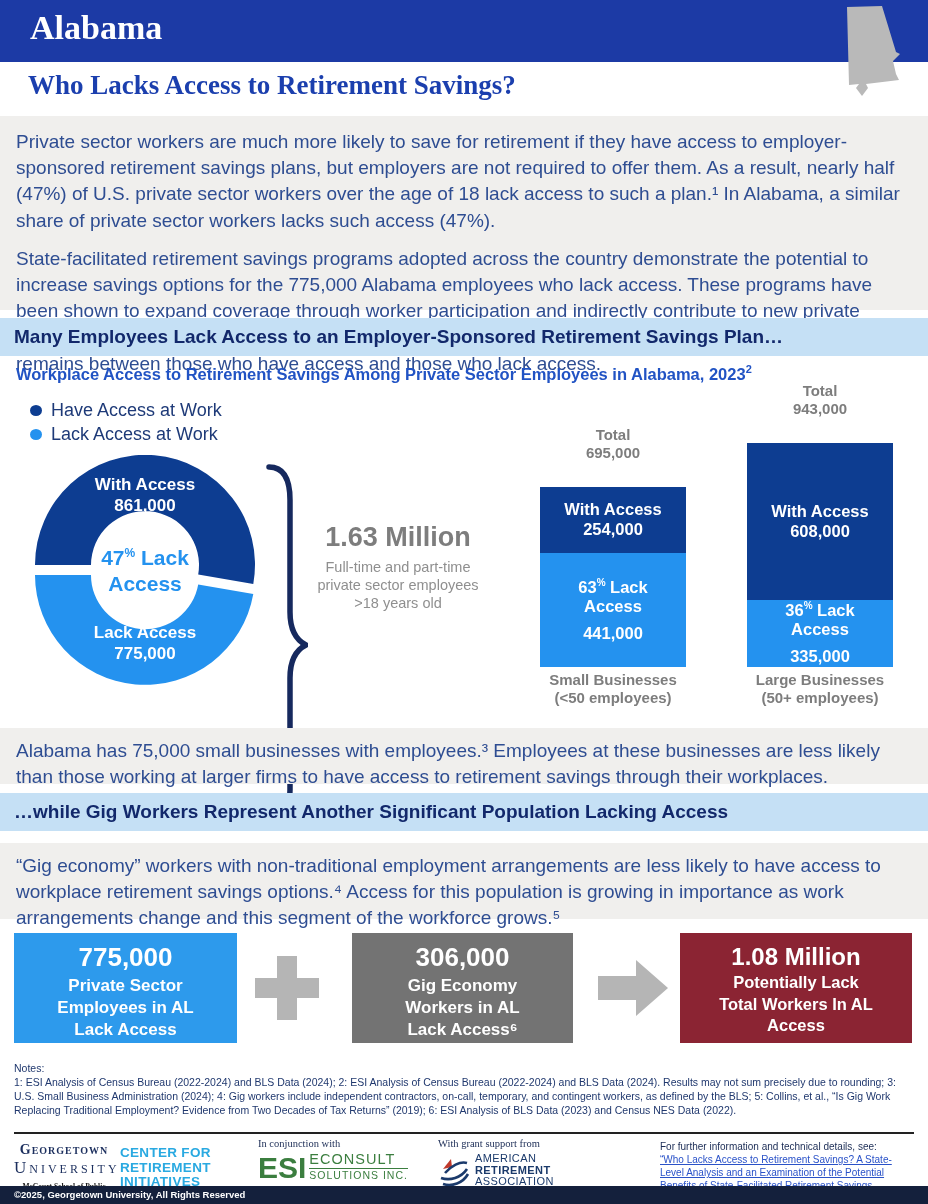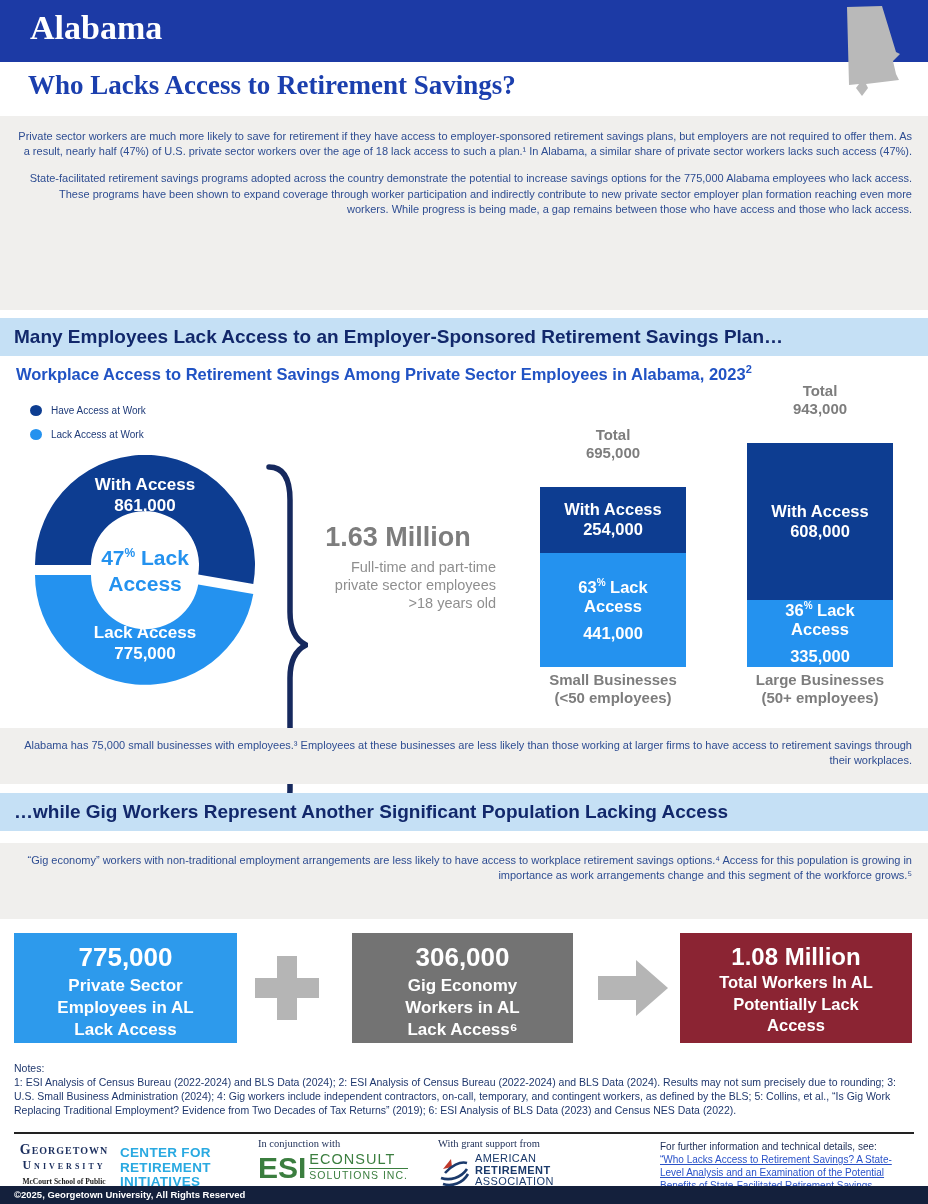--- a/index.html
+++ b/index.html
@@ -10,54 +10,54 @@
   
   .header-bar{left:0;top:0;width:928px;height:62px;background:#1c3aa5;}
   .state-name{left:30px;top:9px;color:#ffffff;font-family:"Liberation Serif",serif;
               font-weight:bold;font-size:34px;}
   .page-title{left:28px;top:70px;color:#1b3fae;font-family:"Liberation Serif",serif;
               font-weight:bold;font-size:27px;}
   .state-shape{right:15px;top:4px;}
 
   
   .panel{left:0;width:928px;background:#f0efed;}
-  .panel p{margin:0 0 12px 0;color:#2e4d92;font-size:11px;line-height:1.38;text-align:right;}
+  .panel p{margin:0 0 12px 0;color:#2e4d92;font-size:19px;line-height:1.38;}
   #panel-intro{top:116px;height:194px;padding:13px 16px;box-sizing:border-box;}
   #panel-small-biz{top:728px;height:56px;padding:10px 16px;box-sizing:border-box;}
   #panel-gig{top:843px;height:76px;padding:10px 16px;box-sizing:border-box;}
 
   
   .section-bar{left:0;width:928px;height:38px;background:#c5e0f5;color:#12286b;
                font-weight:bold;font-size:19px;line-height:38px;padding-left:14px;box-sizing:border-box;}
   #section-bar-1{top:318px;}
   #section-bar-2{top:793px;}
 
   
   .chart-subtitle{left:16px;top:363px;color:#2153c4;font-weight:bold;font-size:16.5px;}
   .chart-subtitle sup{font-size:11px;}
   .legend{left:30px;top:398px;}
   .legend-row{display:flex;align-items:center;height:24px;}
   .legend-dot{width:12px;height:11px;border-radius:50%;margin-right:9px;}
   .dot-dark{background:#0d3d91;}
   .dot-light{background:#2492ef;}
-  .legend-label{color:#1e3a78;font-size:10px;}
+  .legend-label{color:#1e3a78;font-size:18px;}
 
   .donut-wrap{left:30px;top:455px;width:230px;height:230px;}
   .donut-label{position:absolute;width:100%;text-align:center;color:#fff;font-weight:bold;
                font-size:17px;line-height:1.22;}
   .donut-top{top:20px;}
   .donut-bottom{top:168px;}
   .donut-center{position:absolute;top:90px;width:100%;text-align:center;color:#2492ef;
                 font-weight:bold;font-size:21px;line-height:1.25;}
   .donut-center sup{font-size:12px;}
 
   .brace{left:266px;top:462px;}
   .callout-value{left:308px;top:522px;width:180px;text-align:center;color:#7d7d7d;
                  font-weight:bold;font-size:27px;}
-  .callout-sub{left:300px;top:558px;width:196px;text-align:right;color:#8f8f8f;
+  .callout-sub{left:300px;top:558px;width:196px;text-align:center;color:#8f8f8f;
                font-size:14.5px;line-height:1.25;}
 
   .bar-col{width:146px;top:385px;height:282px;display:flex;flex-direction:column;
            justify-content:flex-end;gap:20px;}
   #bar-col-small{left:540px;}
   #bar-col-large{left:747px;}
   .bar-total{color:#7d7d7d;font-weight:bold;font-size:15px;text-align:center;
              line-height:1.2;margin-bottom:5px;}
   .bar{width:100%;display:flex;flex-direction:column;}
   .seg{color:#fff;font-weight:bold;font-size:16.5px;text-align:center;line-height:1.2;
@@ -85,21 +85,21 @@
   .arrow-icon{left:598px;top:958px;}
 
   
   .notes{left:14px;top:1062px;width:900px;color:#20386e;font-size:10.5px;line-height:1.32;}
   .notes .notes-label{display:block;}
   .rule{left:14px;top:1132px;width:900px;border-top:2px solid #222;}
 
   .gt-col{left:14px;top:1142px;width:100px;text-align:center;color:#1c2f5e;
           font-family:"Liberation Serif",serif;}
   .gt-line1{font-size:14px;letter-spacing:1px;font-variant:small-caps;font-weight:bold;}
-  .gt-line2{font-size:12px;letter-spacing:3px;font-variant:small-caps;font-weight:bold;}
+  .gt-line2{font-size:17px;letter-spacing:3px;font-variant:small-caps;font-weight:normal;}
   .gt-school{font-size:7.5px;color:#1a1a1a;font-weight:bold;margin-top:4px;}
   .cri-col{left:120px;top:1146px;color:#29a9e1;font-weight:bold;font-size:13.5px;
            line-height:1.08;letter-spacing:0.3px;}
   .conj-col{left:258px;top:1138px;}
   .conj-label,.grant-label{color:#1b2c55;font-family:"Liberation Serif",serif;font-size:10.5px;}
   .esi-row{display:flex;align-items:flex-end;margin-top:3px;}
   .esi-abbr{color:#3b7e3f;font-weight:bold;font-size:30px;line-height:0.9;}
   .esi-names{margin-left:3px;color:#3b7e3f;}
   .esi-name1{font-size:14.5px;letter-spacing:1px;border-bottom:1.5px solid #3b7e3f;line-height:1.1;}
   .esi-name2{font-size:10.5px;letter-spacing:1px;}
@@ -247,22 +247,22 @@
     <div class="box-value">306,000</div>
     <div class="box-line">Gig Economy</div>
     <div class="box-line">Workers in AL</div>
     <div class="box-line">Lack Access⁶</div>
   </div>
   <svg class="abs arrow-icon" width="70" height="60" viewBox="0 0 70 60">
     <polygon fill="#b5b5b5" points="0,18 38,18 38,2 70,30 38,58 38,42 0,42"></polygon>
   </svg>
   <div class="abs gig-box" id="gig-box-3">
     <div class="box-value">1.08 Million</div>
+    <div class="box-line">Potentially Lack</div>
     <div class="box-line">Total Workers In AL</div>
-    <div class="box-line">Potentially Lack</div>
     <div class="box-line">Access</div>
   </div>
 
   <div class="abs notes">
     <span class="notes-label">Notes:</span>
     <span>1: ESI Analysis of Census Bureau (2022-2024) and BLS Data (2024); 2: ESI Analysis of Census Bureau (2022-2024) and BLS Data (2024). Results may not sum precisely due to rounding; 3: U.S. Small Business Administration (2024); 4: Gig workers include independent contractors, on-call, temporary, and contingent workers, as defined by the BLS; 5: Collins, et al., “Is Gig Work Replacing Traditional Employment? Evidence from Two Decades of Tax Returns” (2019); 6: ESI Analysis of BLS Data (2023) and Census NES Data (2022).</span>
   </div>
   <div class="abs rule"></div>
 
   <div class="abs gt-col">

